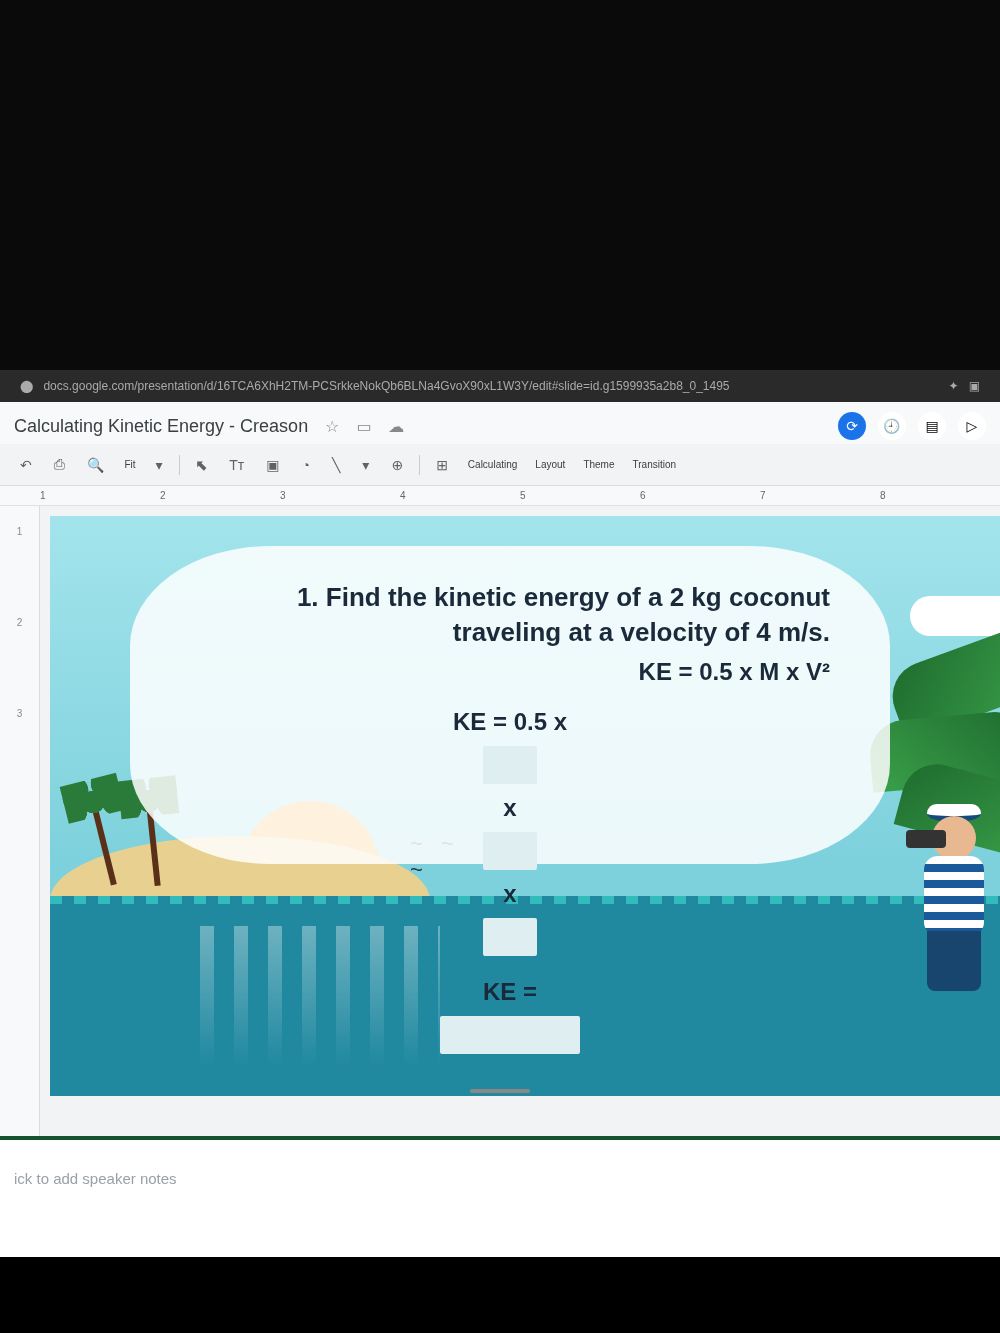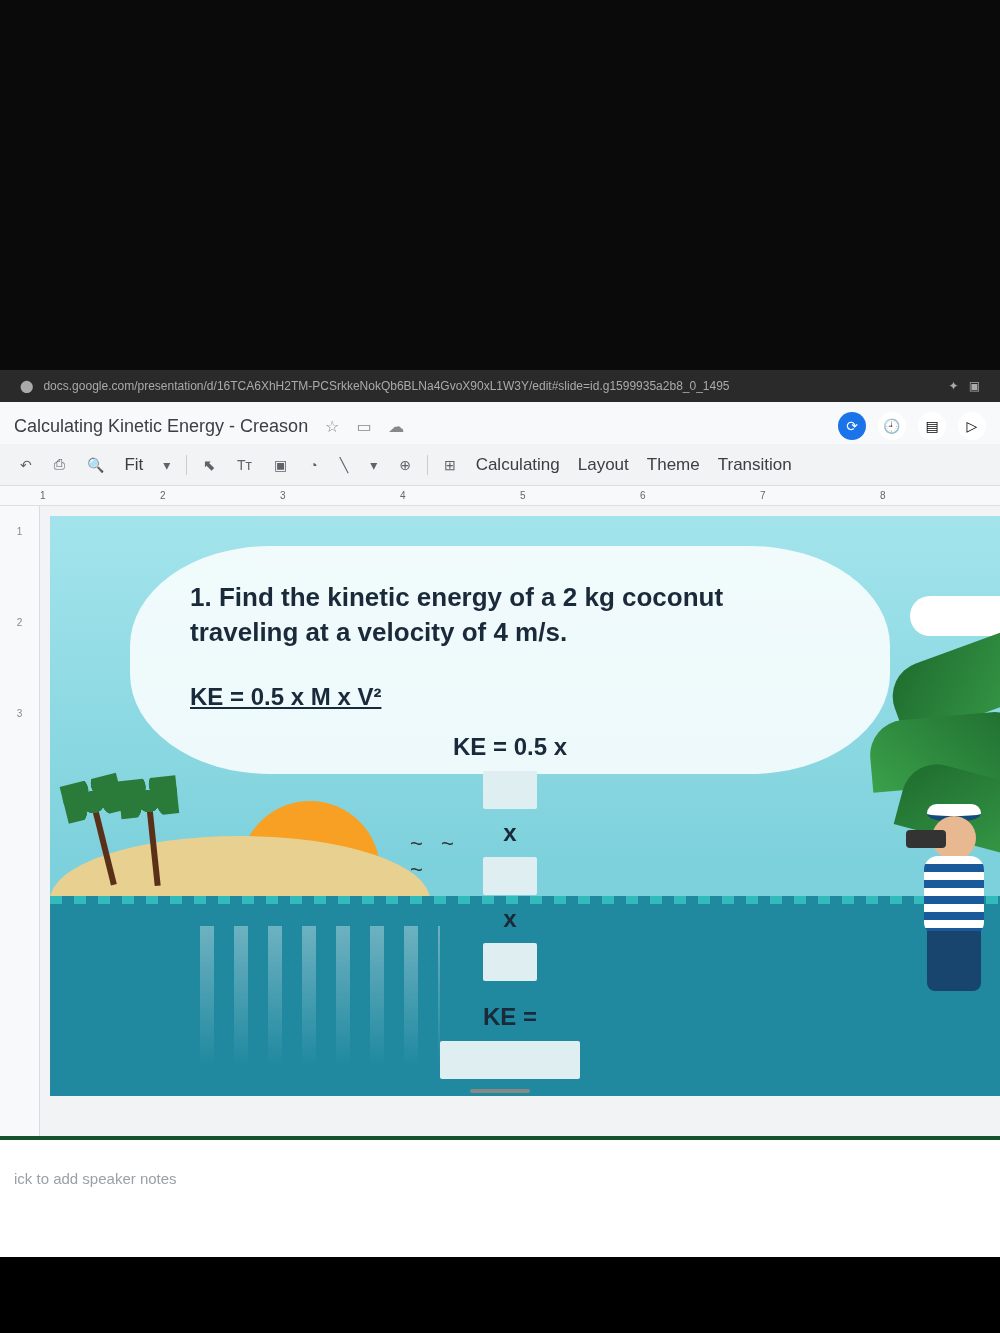--- a/index.html
+++ b/index.html
@@ -60,21 +60,21 @@
     align-items: center;
     padding: 8px 14px;
     gap: 10px;
     background: #f1f3f4;
     border-bottom: 1px solid #dadce0;
     font-size: 14px;
     color: #5f6368;
   }
   .tool-btn { padding: 4px 6px; cursor: pointer; font-size: 14px; }
   .tool-sep { width:1px; height:20px; background:#ccc; }
-  .tool-label { font-size: 17px; color: #3c4043; padding: 0 4px; cursor: pointer; }
+  .tool-label { font-size: 10px; color: #3c4043; padding: 0 4px; cursor: pointer; }
   .ruler {
     height: 20px;
     background: #f8f9fa;
     display: flex;
     align-items: center;
     font-size: 10px;
     color: #666;
     padding-left: 40px;
     border-bottom:1px solid #e0e0e0;
   }
@@ -161,29 +161,29 @@
   .sailor .legs{width:54px;height:60px;background:#18456e;position:absolute;top:135px;left:17px;border-radius:0 0 8px 8px;}
   .sailor .bino{width:40px;height:18px;background:#333;position:absolute;top:34px;left:-4px;border-radius:4px;}
   .birds{position:absolute;left:360px;top:315px;font-size:22px;color:#333;letter-spacing:6px;}
   .reflections{
     position:absolute; bottom:30px; left:150px; width:240px; height:140px;
     background: repeating-linear-gradient(90deg, rgba(255,255,255,0.35) 0 14px, transparent 14px 34px);
     mask: linear-gradient(#000 0%, transparent 100%);
     -webkit-mask: linear-gradient(#000 0%, transparent 100%);
   }
   .cloud-bubble {
-    position:absolute; top:30px; left:80px; width:760px; height:228px;
+    position:absolute; top:30px; left:80px; width:760px; height:318px;
     background: rgba(255,255,255,0.85);
     border-radius: 140px / 100px;
     padding: 34px 60px 20px;
-    text-align:left;
+    text-align:right;
     color:#1a2a3a;
   }
   .q-title { font-size:26px; font-weight:700; line-height:1.35;}
-  .formula { font-size:24px; font-weight:700; margin-top:33px;text-decoration:underline;}
+  .formula { font-size:24px; font-weight:700; margin-top:8px;}
   .workline { font-size:24px; font-weight:700; margin-top:22px; display:flex; justify-content:center; align-items:center; gap:10px;flex-direction:column;}
   .blank { display:inline-block; width:54px; height:38px; background:#dfeef0; border-radius:2px;}
   .blank.wide { width:140px;}
   .side-cloud{position:absolute;right:-20px;top:80px;width:120px;height:40px;background:#fff;border-radius:40px;}
   .notes-bar {
     background:#fff; padding: 30px 14px 70px; color:#9aa0a6; font-size:15px;
     border-top:4px solid #14532d;
   }
   .shelf-handle{position:absolute;bottom:240px;left:50%;width:60px;height:4px;background:#888;border-radius:2px;transform:translateX(-50%);}
 </style>

